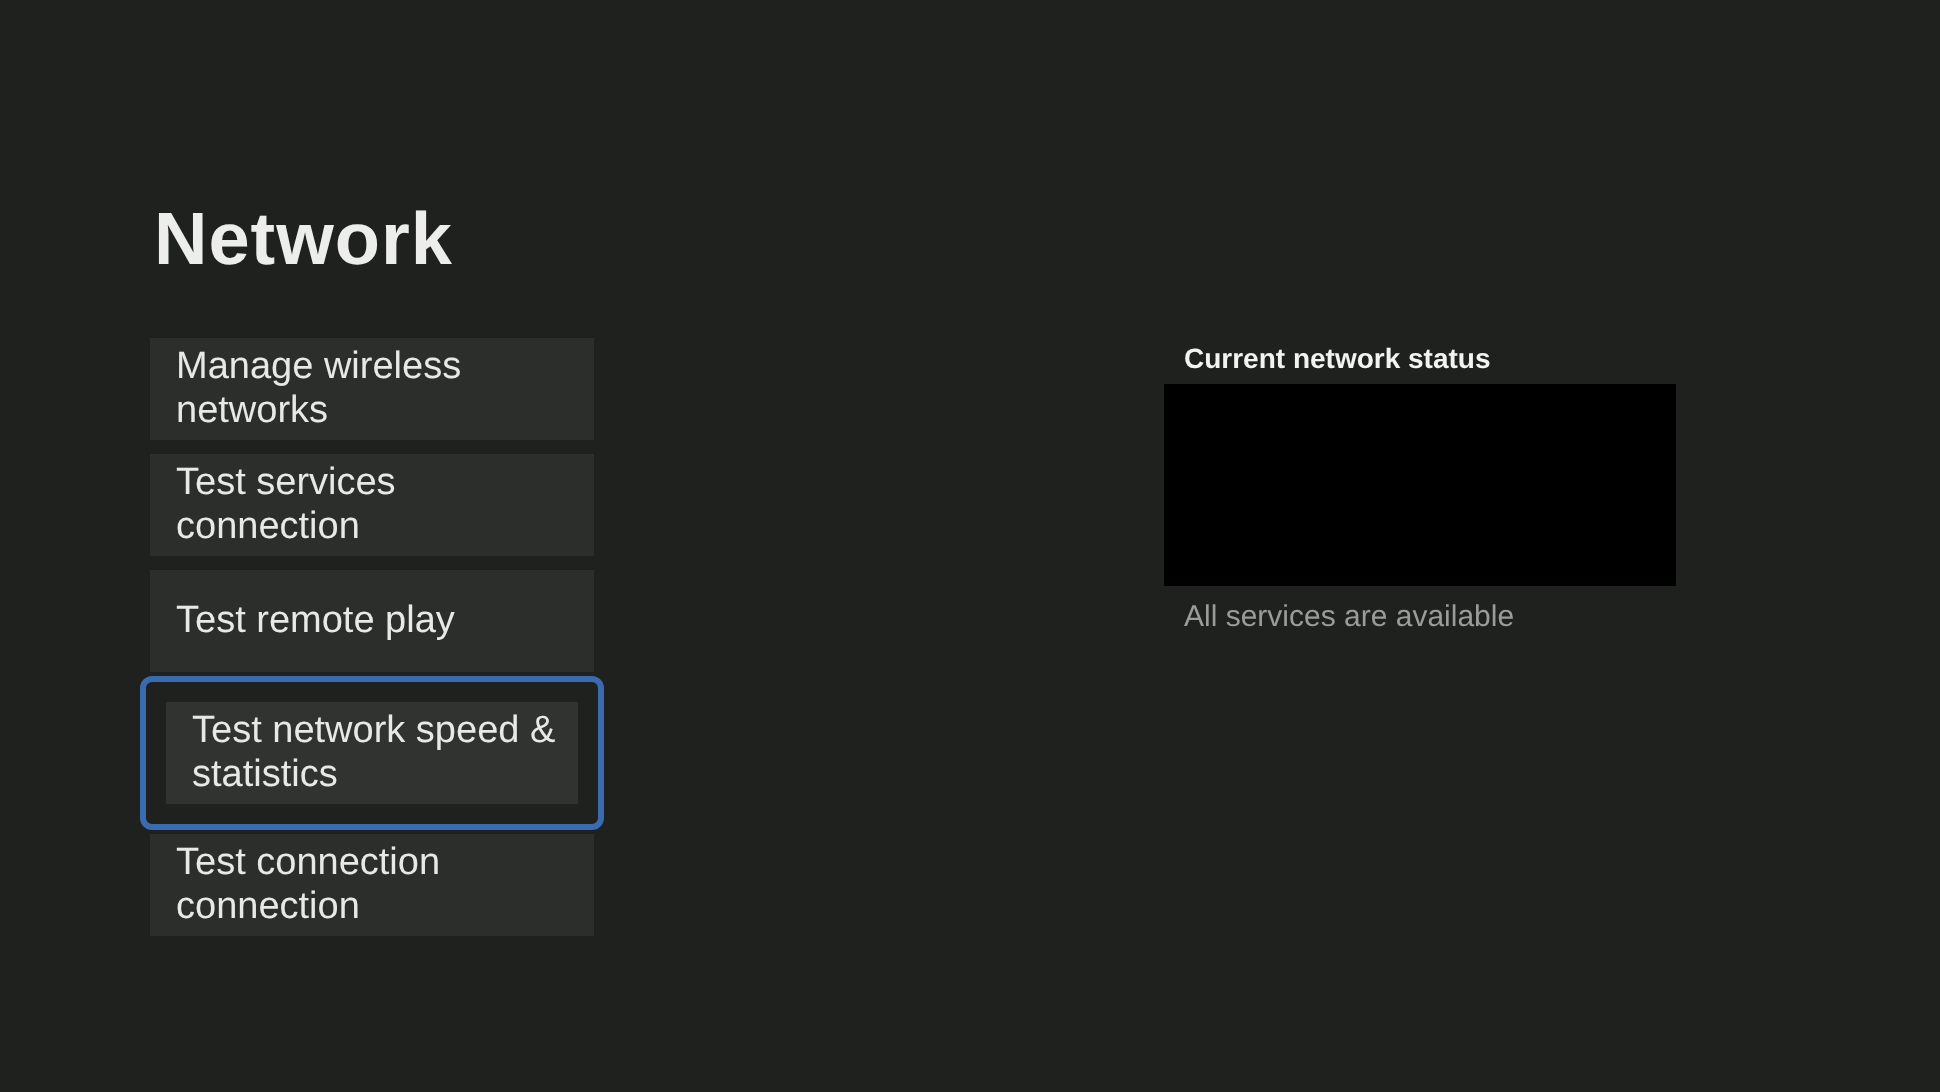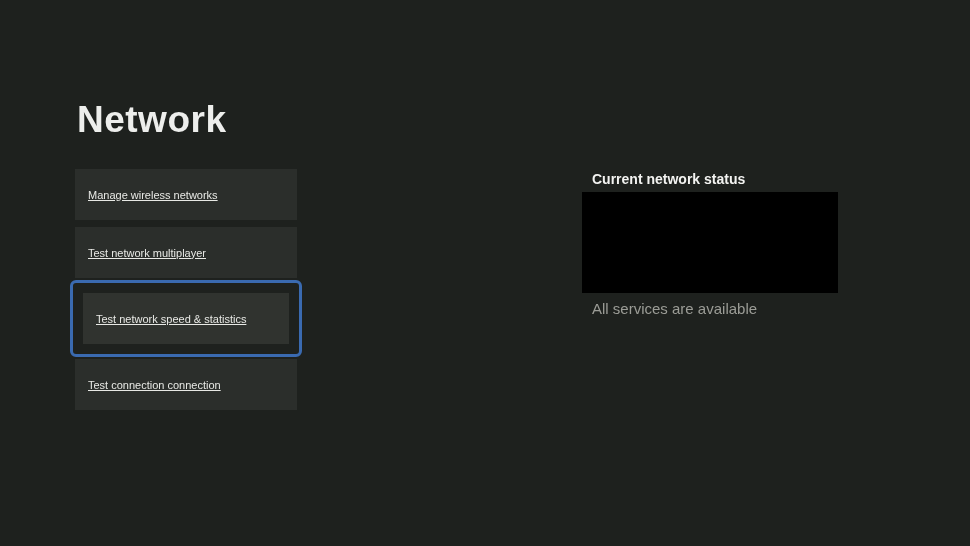--- a/index.html
+++ b/index.html
@@ -36,28 +36,27 @@
   }
   .col-left   { left: 75px; }
   .col-middle { left: 333px; }
   .tile {
     box-sizing: border-box;
     width: 100%;
     height: 51px;
     background: #2b2e2b;
     border: none;
     color: #e8e9e5;
-    font-size: 11px;
+    font-size: 19px;
     font-family: inherit;
     text-align: left;
     padding: 0 8px 0 13px;
     display: flex;
     align-items: center;
     cursor: pointer;
-    text-decoration: underline;
   }
   .focus-ring {
     box-sizing: content-box;
     border: 3px solid #3a6ab0;
     border-radius: 6px;
     padding: 10px;
     margin: -5px;
     background: transparent;
   }
   .focus-ring .tile {
@@ -90,21 +89,22 @@
 </style>
 </head>
 <body>
 
 <div class="screen">
 
   <h1 class="page-title">Network</h1>
 
   <div class="col col-left">
     <button class="tile">Manage wireless networks</button>
-    <button class="tile">Test network multiplayer</button>
+    <button class="tile">Test services connection</button>
+    <button class="tile">Test remote play</button>
     <div class="focus-ring">
       <button class="tile">Test network speed &amp; statistics</button>
     </div>
     <button class="tile">Test connection connection</button>
   </div>
 
 
   <div class="status-panel">
     <p class="status-heading">Current network status</p>
     <div class="status-display"></div>

